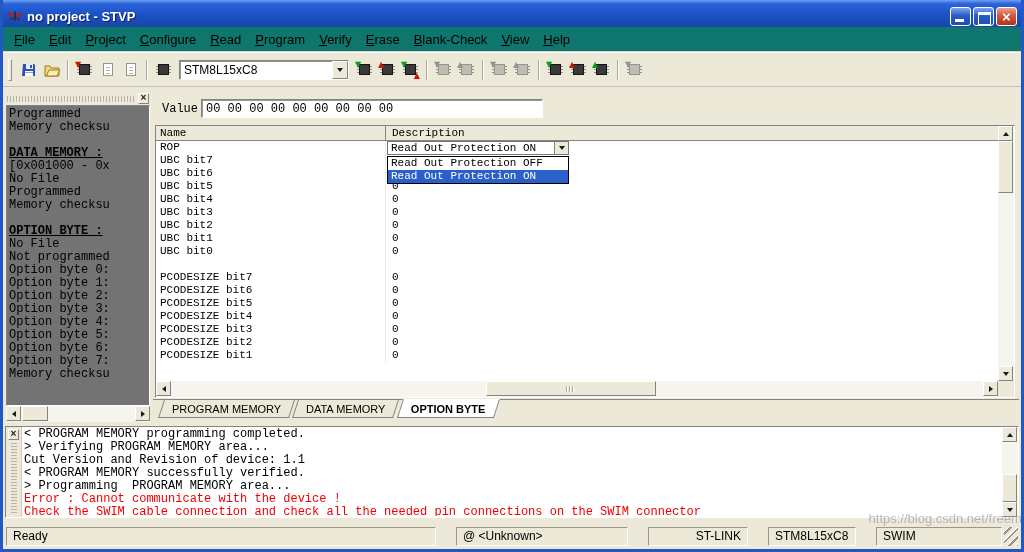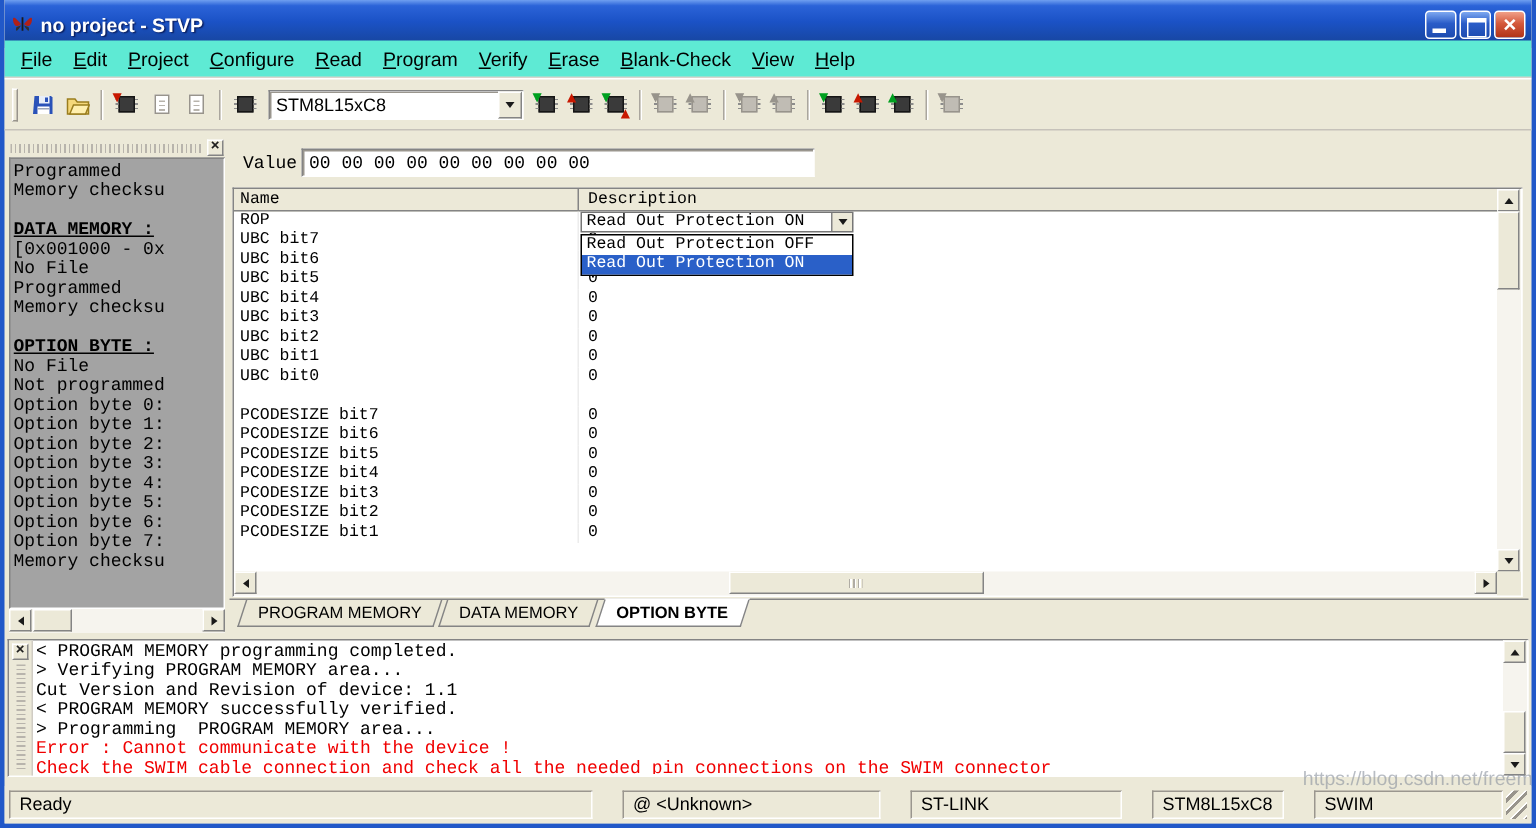--- a/index.html
+++ b/index.html
@@ -15,21 +15,21 @@
   .app-icon { width:16px; height:16px; display:inline-block; }
   .wbtn { width:21px; height:19px; border-radius:3px; border:1px solid #fff; margin-left:2px; position:relative;
           background:linear-gradient(180deg,#7da8f0,#2a5cc8 45%,#1d4cb0); cursor:default; }
   .wbtn.close { background:linear-gradient(180deg,#f0a088,#d4593c 45%,#b03318); }
   .wbtn.min::after { content:""; position:absolute; left:4px; bottom:3px; width:9px; height:3px; background:#fff; }
   .wbtn.max::after { content:""; position:absolute; left:4px; top:4px; width:11px; height:9px; border:1px solid #fff; border-top-width:3px; }
   .wbtn.close::after { content:"×"; position:absolute; left:0; right:0; top:0; text-align:center; color:#fff; font:bold 15px/17px "Liberation Sans",sans-serif; }
 
   
   .menubar { position:absolute; left:0; top:27px; width:1018px; height:25px; display:flex; align-items:center;
-             padding:0 4px; border-bottom:1px solid #d8d4cc; background:#5eead4; }
+             padding:0 4px; border-bottom:1px solid #d8d4cc; background:#0f766e; }
   .menu-item { display:inline-block; font-size:13px; padding:3px 7px; color:#000; }
   .menu-item::first-letter { text-decoration:underline; }
 
   
   .toolbar { position:absolute; left:0; top:52px; width:1018px; height:35px; display:flex; align-items:center;
              padding:0 5px; background:#ece9d8; border-top:1px solid #fff; border-bottom:1px solid #c6c2ba; }
   .tgrip { width:4px; height:22px; border:1px solid #fff; border-right-color:#98948c; border-bottom-color:#98948c; margin-right:5px; }
   .tsep { width:2px; height:20px; border-left:1px solid #aaa69e; border-right:1px solid #fff; margin:0 4px; }
   .tbtn { position:relative; width:23px; height:22px; background:transparent; border:1px solid transparent;
           display:inline-flex; align-items:center; justify-content:center; padding:0; }
@@ -59,21 +59,21 @@
   .tri.right { border-left:4px solid #1a1a1a; margin-left:3px; }
 
   
   .leftpanel { position:absolute; left:2px; top:92px; width:146px; height:330px; background:#ece9d8; }
   .lp-minibar { position:absolute; left:0; top:0; right:0; height:13px; display:flex; align-items:center; padding:1px 2px; }
   .lp-grip { flex:1; height:6px; margin-right:3px;
              background:repeating-linear-gradient(90deg,#b8b4ac 0 1px,transparent 1px 3px); }
   .minibtn { width:11px; height:11px; background:#ece9d8; border:1px solid; border-color:#fff #848484 #848484 #fff;
              position:relative; }
   .minibtn::after { content:"×"; position:absolute; left:0; right:0; top:-2px; text-align:center; font:bold 10px/11px "Liberation Sans",sans-serif; color:#202020; }
-  .lp-content { position:absolute; left:1px; top:13px; right:1px; bottom:16px; background:#a3a3a3; overflow:hidden;
+  .lp-content { position:absolute; left:1px; top:13px; right:1px; bottom:16px; background:#737373; overflow:hidden;
                 border:1px solid; border-color:#848484 #fff #fff #848484; padding:2px 2px; }
   .lp-line { font:12px/13px "Liberation Mono","DejaVu Sans Mono",monospace; height:13px; white-space:pre; overflow:hidden; }
   .lp-line.hdr { font-weight:bold; text-decoration:underline; }
 
   
   .sbbtn { width:15px; height:15px; background:#ece9d8; border:1px solid; border-color:#fff #848484 #848484 #fff;
            display:inline-flex; align-items:center; justify-content:center; }
   .sbthumb { background:#ece9d8; border:1px solid; border-color:#fff #848484 #848484 #fff; position:absolute; }
   .hsb, .vsb { background:#f6f4ee; position:absolute; }
   .lp-hsb { position:absolute; left:1px; right:1px; bottom:0; height:16px; background:#f6f4ee; }
@@ -140,21 +140,21 @@
   .log-vsb .sbbtn { position:absolute; left:0; }
   .log-vsb .btn-u { top:0; } .log-vsb .btn-d { bottom:0; }
   .log-vsb .sbthumb { left:0; bottom:15px; width:15px; height:28px; }
 
   
   .statusbar { position:absolute; left:0; top:524px; width:1018px; height:25px; display:flex; align-items:center;
                padding:2px 3px; gap:2px; background:#ece9d8; }
   .status-items { flex:1; display:flex; gap:20px; }
   .status-panel { border:1px solid; border-color:#9a968e #fff #fff #9a968e; font:12px/17px "Liberation Sans",sans-serif;
                   padding:0 6px; height:19px; white-space:nowrap; overflow:hidden; background:#ece9d8; }
-  .sp-ready { flex:1; } .sp-at { width:172px; } .sp-link { width:141px; } .sp-dev { width:88px; } .sp-swim { width:126px; }
+  .sp-ready { flex:1; } .sp-at { width:172px; } .sp-link { width:100px;text-align:right; } .sp-dev { width:88px; } .sp-swim { width:126px; }
   .sizegrip { width:14px; height:19px;
       background:repeating-linear-gradient(135deg,transparent 0 3px,#fff 3px 4px,#98948c 4px 6px); }
 
   .watermark { position:absolute; right:-8px; top:511px; font:13px "Liberation Sans",sans-serif;
                color:#8a929e; opacity:.6; z-index:20; white-space:nowrap; }
 </style>
 </head>
 <body>
 
 <div class="window">

